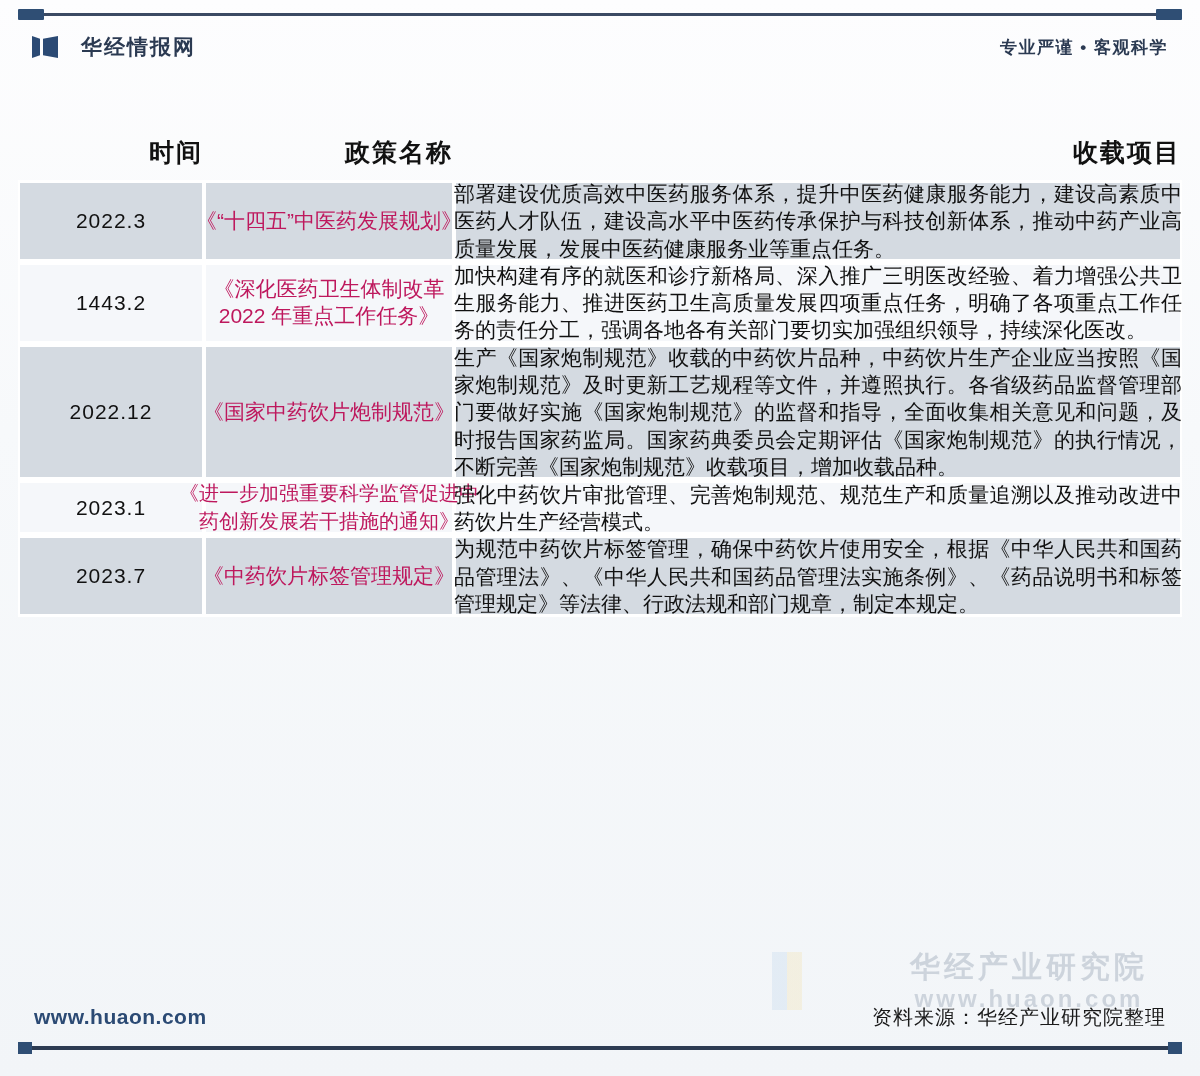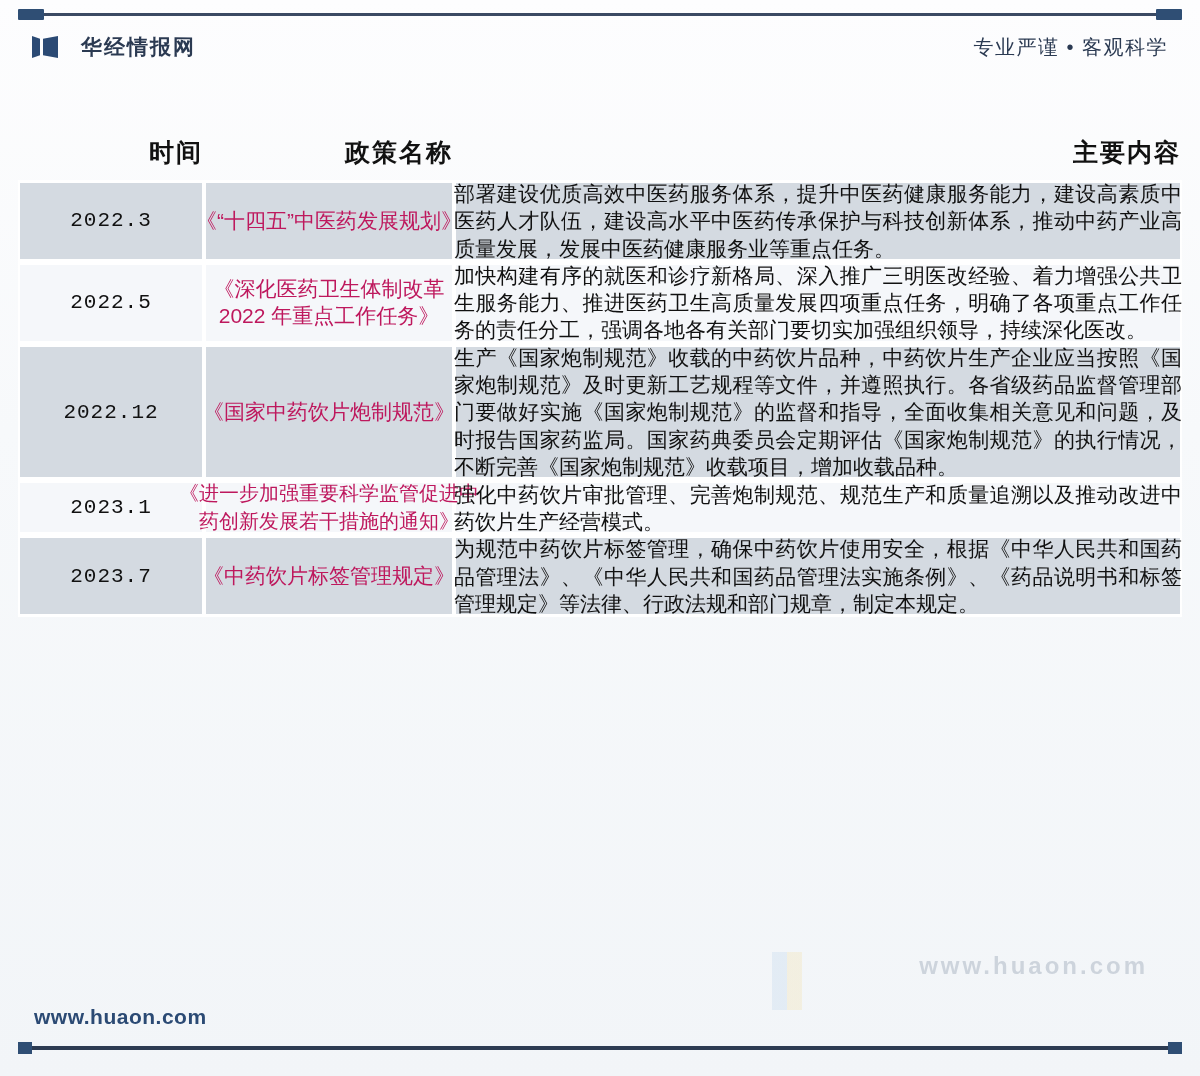--- a/index.html
+++ b/index.html
@@ -74,23 +74,23 @@
     background: #2b4a74;
     clip-path: polygon(0 12%, 100% 0, 100% 100%, 0 88%);
   }
   .brand-name {
     font-size: 21px;
     font-weight: 700;
     color: #2b3a52;
     letter-spacing: 2px;
   }
   .brand-slogan {
-    font-size: 20px;
+    font-size: 17px;
     color: #2b3a52;
-    font-weight: 400;
+    font-weight: 700;
     letter-spacing: 1.5px;
   }
 
   
   .title-band {
     position: absolute;
     left: 18px; right: 18px; top: 76px;
     height: 46px;
     background: linear-gradient(180deg,#5d79a8 0%, #41608f 45%, #3a5885 100%);
     display: flex;
@@ -140,21 +140,21 @@
   tr.r-even td { background: #f5f7fa; }
 
   
   .tbl td { box-shadow: inset 2px 0 0 #ffffff, inset -2px 0 0 #ffffff, inset 0 3px 0 #ffffff, inset 0 -3px 0 #ffffff; }
 
   .c-time-cell {
     text-align: center;
     font-size: 21px;
     color: #111;
     letter-spacing: 1px;
-    font-family: Liberation Mono, monospace;
+    font-family: Liberation Sans, sans-serif;
   }
   .c-name-cell {
     text-align: center;
     font-size: 21px;
     line-height: 1.28;
     color: #be185d;
     white-space: nowrap;
   }
   .c-name-cell .nm {
     display: inline-block;
@@ -280,33 +280,33 @@
   <table class="tbl">
     <colgroup>
       <col class="c-time">
         <col class="c-name">
         <col class="c-body">
     </colgroup>
     <thead>
       <tr>
         <th>时间</th>
         <th>政策名称</th>
-        <th>主要内容</th>
+        <th>收载项目</th>
       </tr>
     </thead>
     <tbody>
       <tr class="r-odd">
         <td class="c-time-cell">2022.3</td>
         <td class="c-name-cell"><span class="nm">《“十四五”中医药发展规划》</span></td>
         <td class="c-body-cell">
             <p>部署建设优质高效中医药服务体系，提升中医药健康服务能力，建设高素质中医药人才队伍，建设高水平中医药传承保护与科技创新体系，推动中药产业高质量发展，发展中医药健康服务业等重点任务。</p>
           </td>
       </tr>
       <tr class="r-even">
-        <td class="c-time-cell">2022.5</td>
+        <td class="c-time-cell">1443.2</td>
         <td class="c-name-cell"><span class="nm">《深化医药卫生体制改革 2022 年重点工作任务》</span></td>
         <td class="c-body-cell">
             <p>加快构建有序的就医和诊疗新格局、深入推广三明医改经验、着力增强公共卫生服务能力、推进医药卫生高质量发展四项重点任务，明确了各项重点工作任务的责任分工，强调各地各有关部门要切实加强组织领导，持续深化医改。</p>
           </td>
       </tr>
       <tr class="r-odd">
         <td class="c-time-cell">2022.12</td>
         <td class="c-name-cell"><span class="nm">《国家中药饮片炮制规范》</span></td>
         <td class="c-body-cell">
             <p>生产《国家炮制规范》收载的中药饮片品种，中药饮片生产企业应当按照《国家炮制规范》及时更新工艺规程等文件，并遵照执行。各省级药品监督管理部门要做好实施《国家炮制规范》的监督和指导，全面收集相关意见和问题，及时报告国家药监局。国家药典委员会定期评估《国家炮制规范》的执行情况，不断完善《国家炮制规范》收载项目，增加收载品种。</p>
@@ -324,25 +324,27 @@
         <td class="c-name-cell"><span class="nm">《中药饮片标签管理规定》</span></td>
         <td class="c-body-cell">
             <p>为规范中药饮片标签管理，确保中药饮片使用安全，根据《中华人民共和国药品管理法》、《中华人民共和国药品管理法实施条例》、《药品说明书和标签管理规定》等法律、行政法规和部门规章，制定本规定。</p>
           </td>
       </tr>
     </tbody>
   </table>
 
   <div class="wm-flag"></div>
   <div class="watermark">
+    <div class="wm-cn">华经产业研究院</div>
     <div class="wm-url">www.huaon.com</div>
   </div>
 
   <div class="footer">
     <span class="site">www.huaon.com</span>
+    <span class="source">资料来源：华经产业研究院整理</span>
   </div>
 
   <div class="bottom-rule">
     <span class="cap left"></span>
     <span class="cap right"></span>
   </div>
 
 </div>
 
 </body></html>

